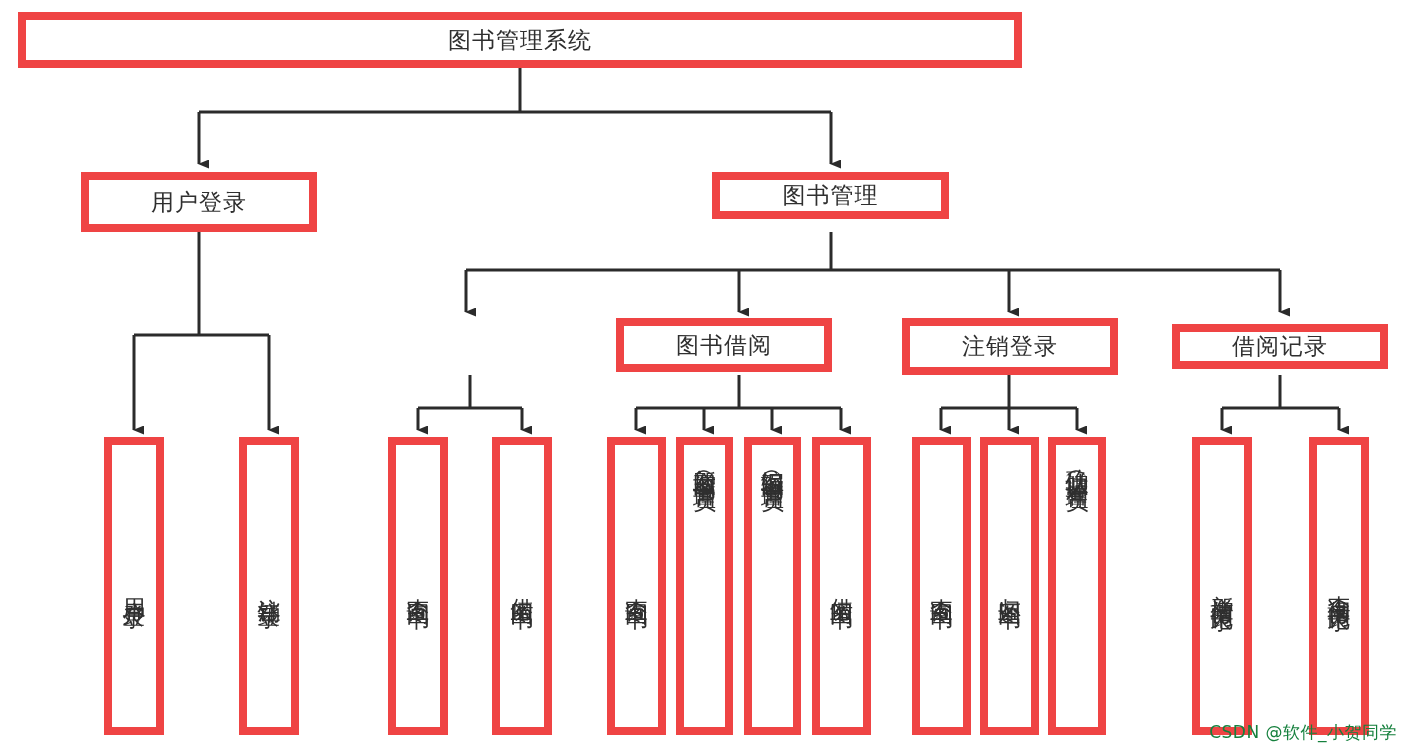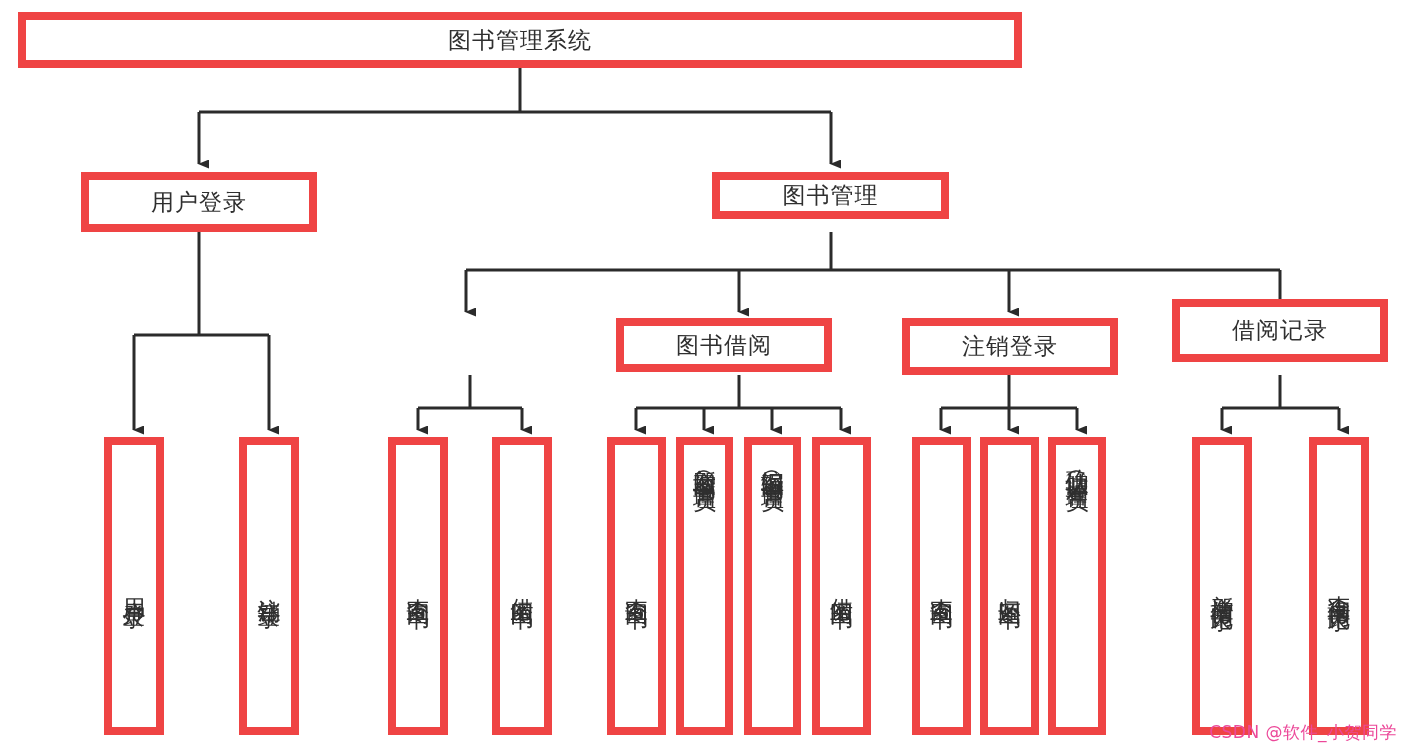--- a/index.html
+++ b/index.html
@@ -57,21 +57,21 @@
   }
   .node.v.low {
     padding-top: 0;
     align-items: center;
   }
   .watermark {
     position: absolute;
     right: 8px;
     bottom: 3px;
     font-size: 17px;
-    color: #ec4899;
+    color: #15803d;
     letter-spacing: 0.5px;
     white-space: nowrap;
     user-select: none;
   }
 </style>
 </head>
 <body>
 
 <div id="canvas">
 
@@ -138,21 +138,21 @@
   <div class="node h" style="left:712px; top:172px; width:237px; height:47px;">
     <span>图书管理</span>
   </div>
 
   <div class="node h" style="left:616px; top:318px; width:216px; height:54px;">
     <span>图书借阅</span>
   </div>
   <div class="node h" style="left:902px; top:318px; width:216px; height:57px;">
     <span>注销登录</span>
   </div>
-  <div class="node h" style="left:1172px; top:299px; width:216px; height:63px;align-items:center;">
+  <div class="node h" style="left:1172px; top:324px; width:216px; height:45px;align-items:center;">
     <span>借阅记录</span>
   </div>
 
   <div class="node v low" style="left:104px; top:437px; width:60px; height:298px;">
     <span class="vtext">用户登录</span>
   </div>
   <div class="node v low" style="left:239px; top:437px; width:60px; height:298px;">
     <span class="vtext">注销登录</span>
   </div>
 

